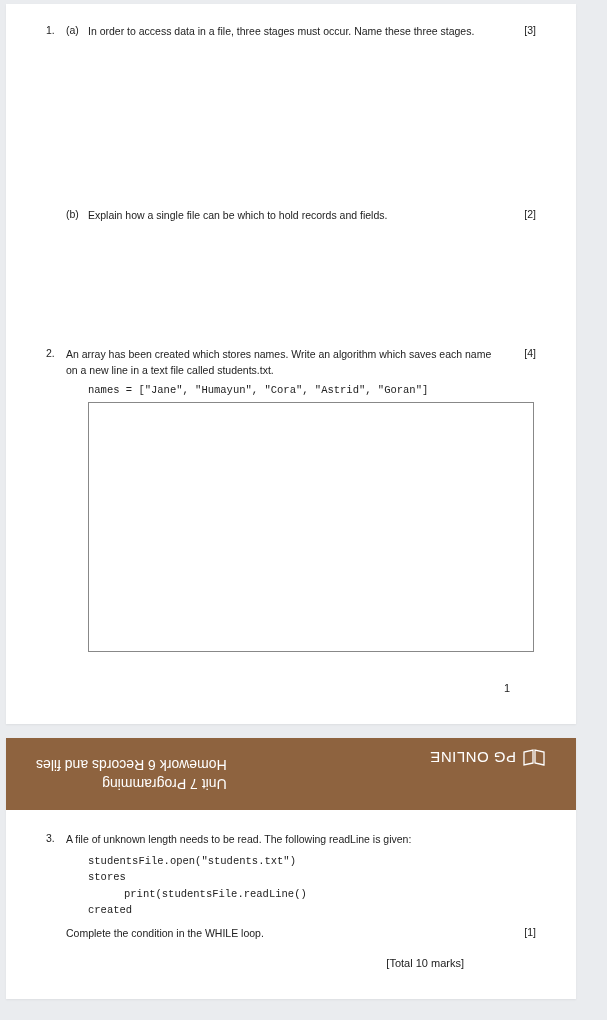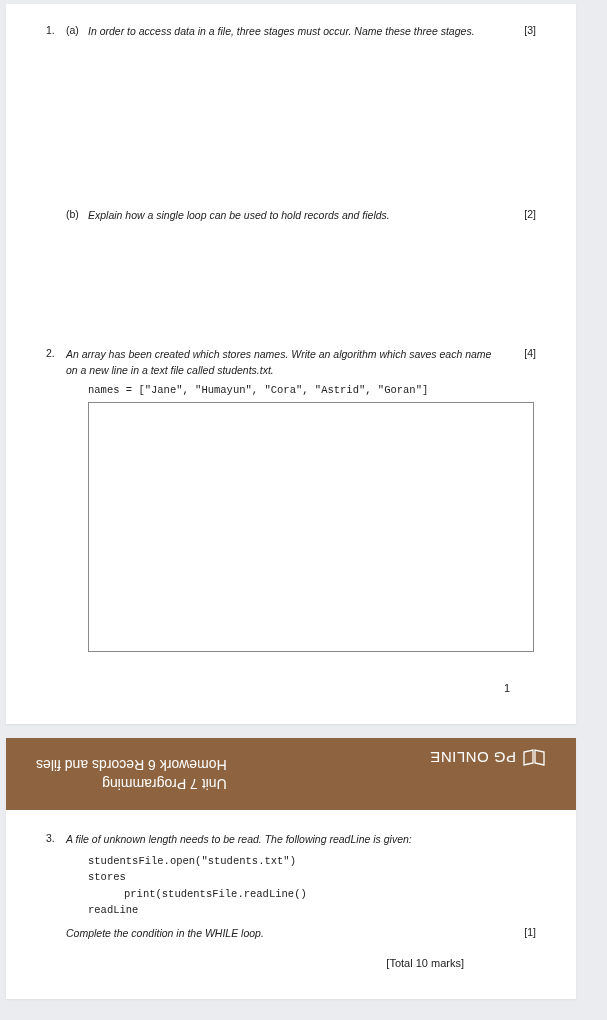--- a/index.html
+++ b/index.html
@@ -26,21 +26,21 @@
     padding: 20px 40px 30px 40px;
     position: relative;
     box-shadow: 0 1px 2px rgba(0,0,0,0.06);
   }
   .page.second {
     margin-bottom: 40px;
   }
   .q-row { display: flex; align-items: flex-start; margin-bottom: 6px; }
   .q-num { width: 20px; flex-shrink: 0; font-weight: 400; }
   .q-sub { width: 22px; flex-shrink: 0; }
-  .q-text { flex: 1; line-height: 1.45; padding-right: 6px; font-style: italic; }
+  .q-text { flex: 1; line-height: 1.45; padding-right: 6px; }
   .q-marks { width: 28px; text-align: right; flex-shrink:0; }
   .spacer-a { height: 163px; }
   .spacer-b { height: 118px; }
   .code { font-family: "Courier New", monospace; font-size: 10.5px; margin-top:6px; margin-bottom:6px; margin-left:42px;}
   .answerbox {
     border: 1px solid #888;
     height: 250px;
     margin: 2px 0 0 42px;
     width: calc(100% - 42px - 2px);
   }
@@ -92,21 +92,21 @@
       <div class="q-num">1.</div>
       <div class="q-sub">(a)</div>
       <div class="q-text">In order to access data in a file, three stages must occur. Name these three stages.</div>
       <div class="q-marks">[3]</div>
     </div>
     <div class="spacer-a"></div>
 
     <div class="q-row">
       <div class="q-num"></div>
       <div class="q-sub">(b)</div>
-      <div class="q-text">Explain how a single loop can be used to hold records and fields.</div>
+      <div class="q-text">Explain how a single file can be which to hold records and fields.</div>
       <div class="q-marks">[2]</div>
     </div>
     <div class="spacer-b"></div>
 
     <div class="q-row">
       <div class="q-num">2.</div>
       <div class="q-sub"></div>
       <div class="q-text" style="margin-left:-22px">An array has been created which stores names. Write an algorithm which saves each name on a new line in a text file called students.txt.</div>
       <div class="q-marks">[4]</div>
     </div>
@@ -134,21 +134,21 @@
       <div class="q-row">
         <div class="q-num">3.</div>
         <div class="q-sub"></div>
         <div class="q-text" style="margin-left:-22px">A file of unknown length needs to be read. The following readLine is given:</div>
         <div class="q-marks"></div>
       </div>
       <div class="q3-code">
         <span>studentsFile.open("students.txt")</span><br>
         <span>stores</span><br>
         <span class="indent">print(studentsFile.readLine()</span>
-        <span>readLine</span>
+        <span>created</span>
       </div>
       <div class="q-row" style="margin-top:8px">
         <div class="q-num"></div>
         <div class="q-sub"></div>
         <div class="q-text" style="margin-left:-22px">Complete the condition in the WHILE loop.</div>
         <div class="q-marks">[1]</div>
       </div>
       <div class="total">[Total 10 marks]</div>
     </div>
   </div>

